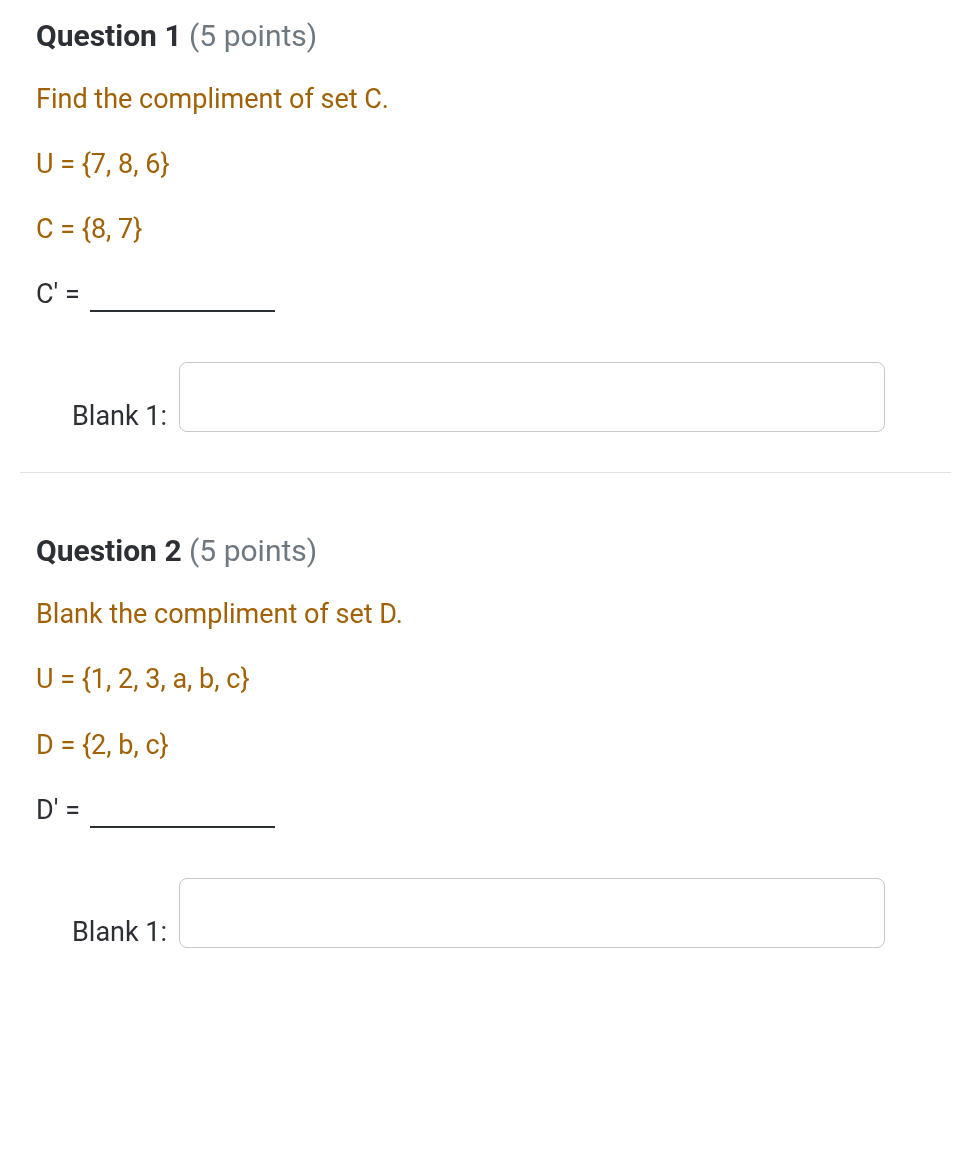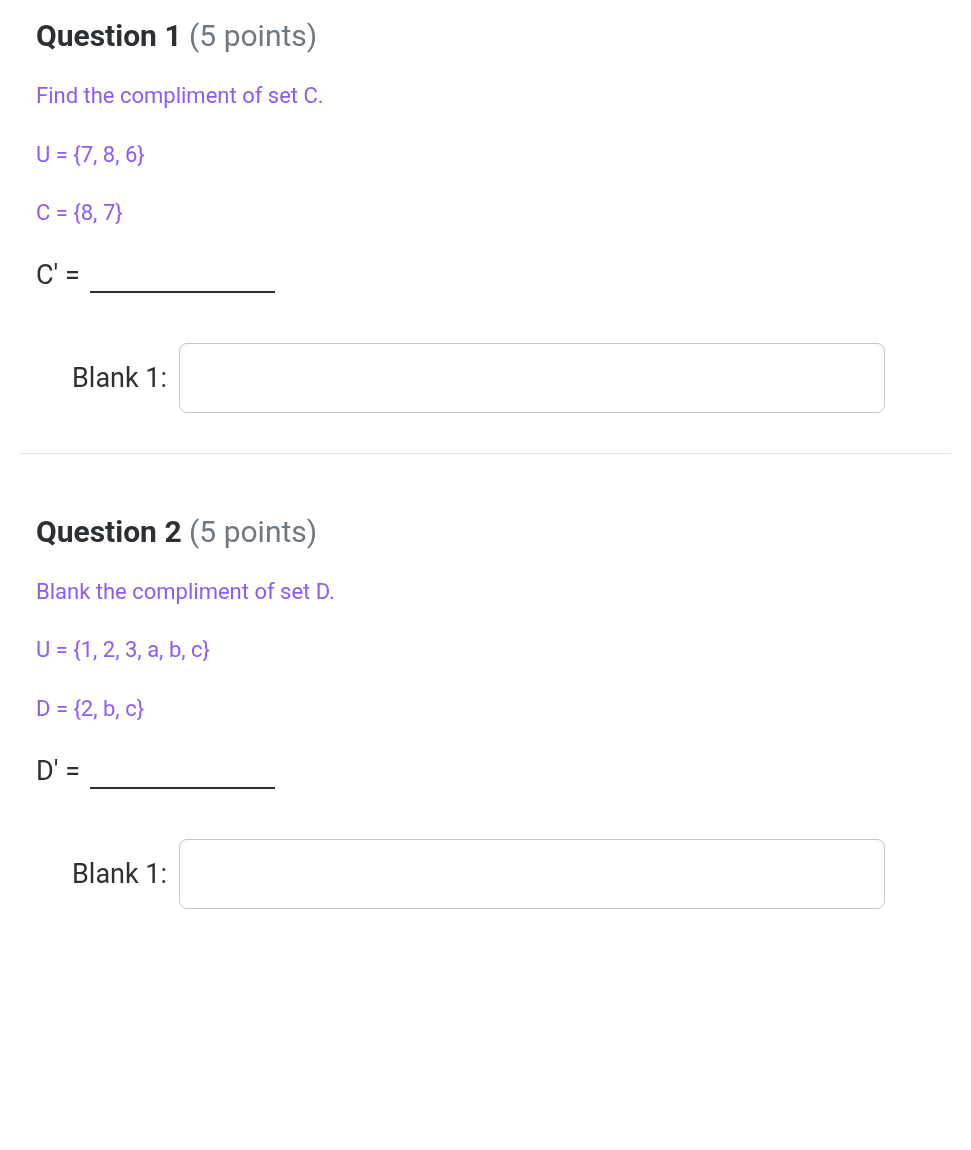--- a/index.html
+++ b/index.html
@@ -30,23 +30,23 @@
   }
   .q-title {
     font-weight: 700;
     color: #2c2f33;
   }
   .q-points {
     font-weight: 400;
     color: #6e7880;
   }
   .prompt-line {
-    font-size: 22px;
+    font-size: 27px;
     font-weight: 400;
-    color: #8b5cf6;
+    color: #a16207;
     margin: 0 0 30px 0;
     line-height: 1.3;
   }
   .answer-line {
     font-size: 27px;
     font-weight: 400;
     color: #2c2f33;
     margin: 0 0 30px 0;
     line-height: 1.3;
     display: flex;
@@ -54,21 +54,21 @@
   }
   .answer-line .underline {
     display: inline-block;
     border-bottom: 2px solid #2c2f33;
     width: 185px;
     margin-left: 10px;
     height: 1.1em;
   }
   .blank-row {
     display: flex;
-    align-items: center;
+    align-items: flex-end;
     margin-top: 50px;
     margin-left: 36px;
   }
   .blank-label {
     font-size: 27px;
     font-weight: 400;
     color: #2c2f33;
     margin-right: 12px;
     white-space: nowrap;
   }

